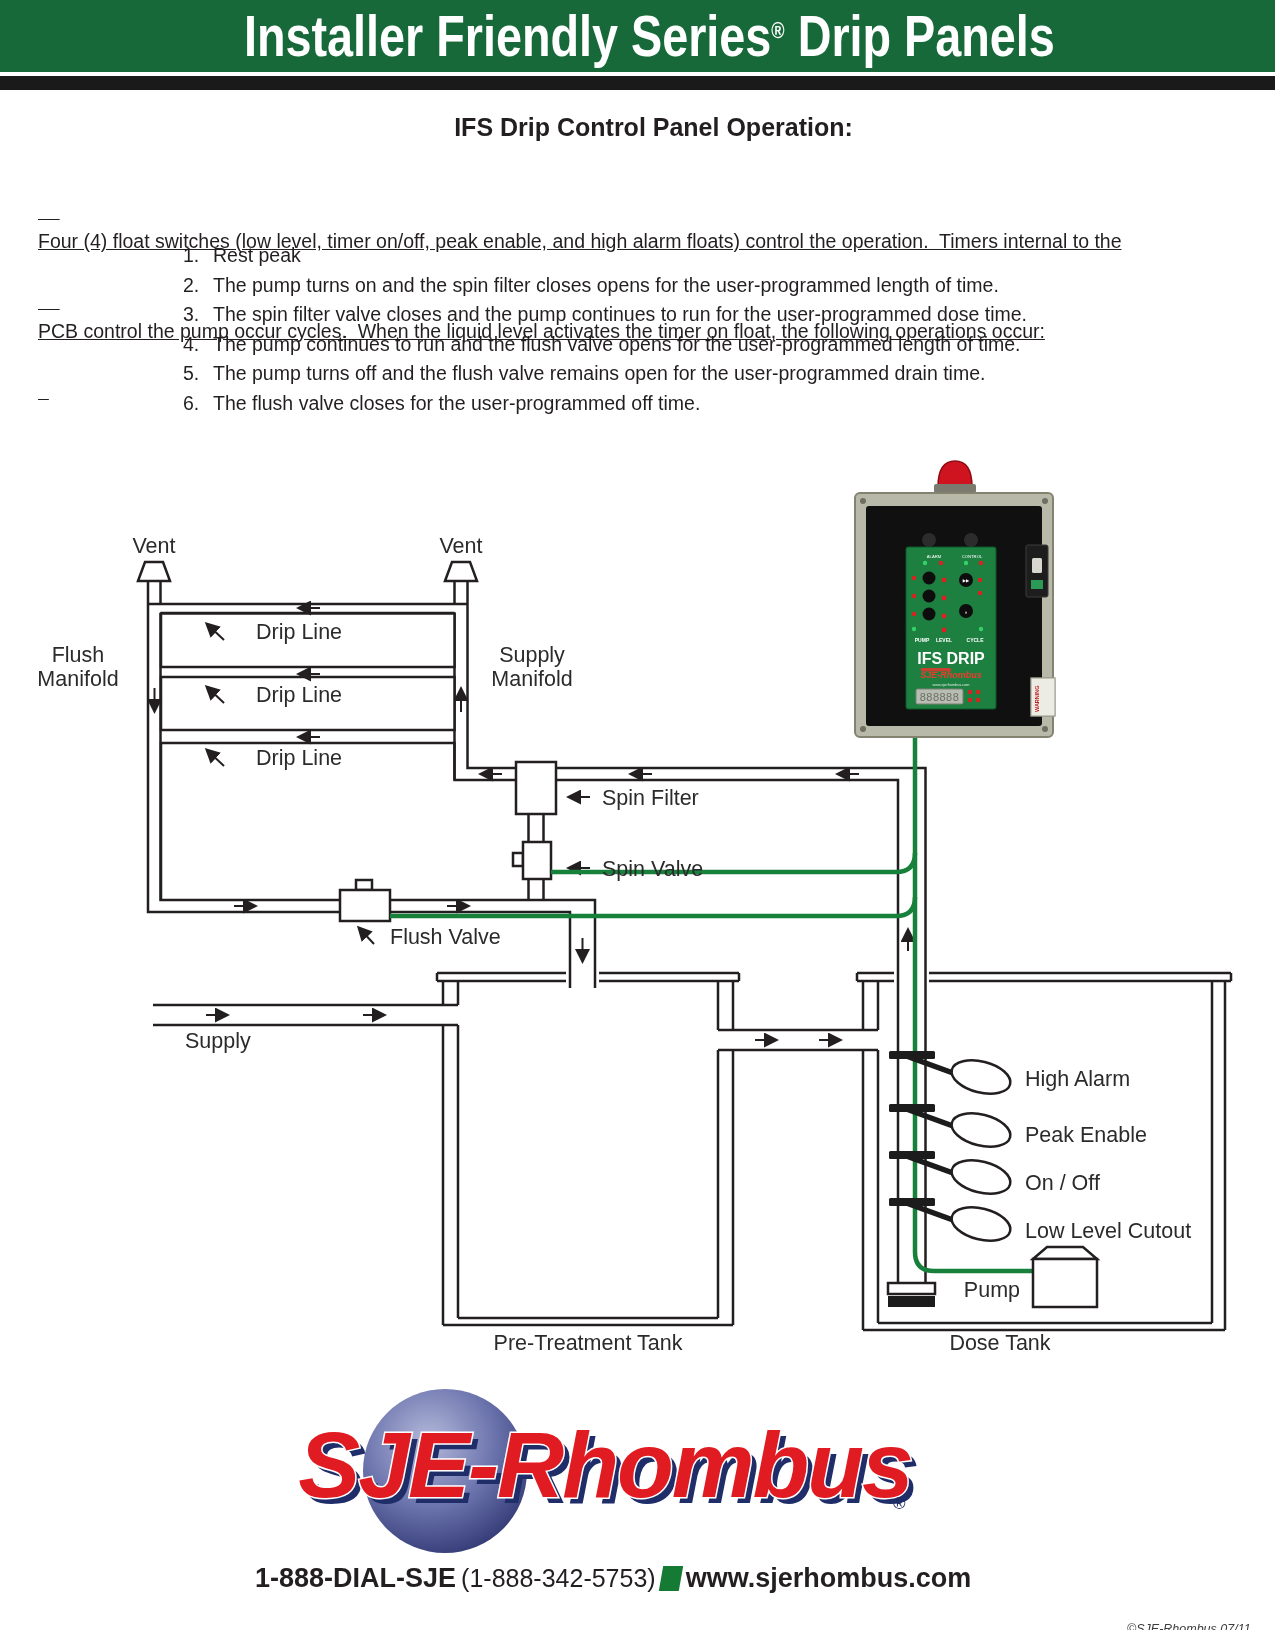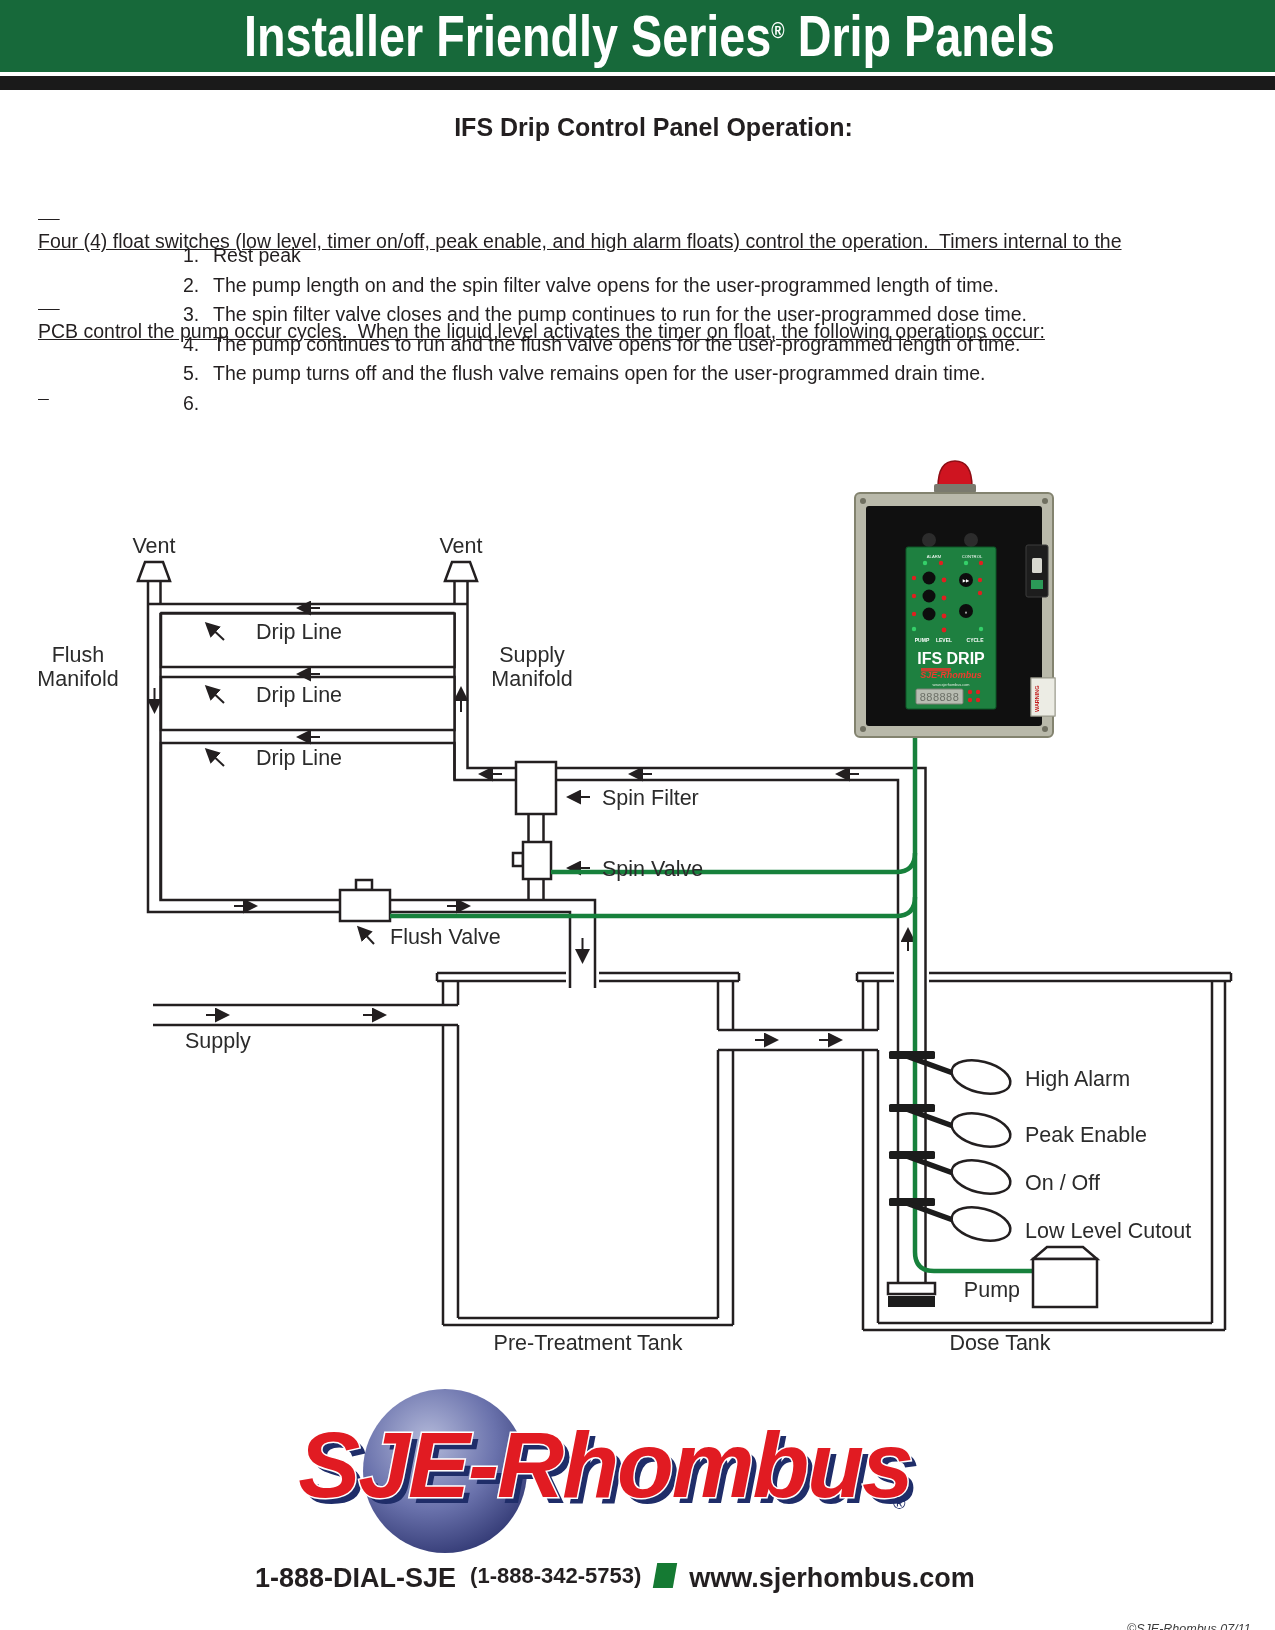--- a/index.html
+++ b/index.html
@@ -21,23 +21,23 @@
   svg text{font-family:"Liberation Sans",sans-serif;}
   .ln{fill:none;stroke:#231f20;stroke-width:2.5px;}
   .box{fill:#fff;stroke:#231f20;stroke-width:2.5px;}
   .aln{stroke:#231f20;stroke-width:2px;fill:none;}
   .wire{fill:none;stroke:#17813c;stroke-width:4.5px;}
   .lbl{font-size:21.5px;fill:#2b2b2b;}
   .pnl{fill:#fff;font-size:4.2px;}
   .pnl5{fill:#fff;font-size:5px;font-weight:bold;}
   .diagram-svg{position:absolute;left:0;top:440px;}
   .logo-svg{position:absolute;left:295px;top:1383px;}
-  .footerline{position:absolute;left:255px;top:1563px;display:flex;gap:14px;white-space:nowrap;}
+  .footerline{position:absolute;left:255px;top:1563px;display:flex;align-items:center;gap:5px;white-space:nowrap;}
   .ph-b{font-size:27px;font-weight:bold;}
-  .ph-p{font-size:22px;font-weight:bold;}
+  .ph-p{font-size:25px;}
   .web{font-size:27px;font-weight:bold;}
   .gsq{width:20px;height:25px;background:#157a33;transform:skewX(-10deg);display:inline-block;}
   .copyright{position:absolute;left:1127px;top:1622px;font-size:12.5px;font-style:italic;color:#3c3c3c;}
 </style>
 </head>
 <body>
 
 <div class="page">
 
   <div class="greenbar">
@@ -51,36 +51,37 @@
     <div>PCB control the pump occur cycles.  When the liquid level activates the timer on float, the following operations occur:</div>
   </div>
 
   <div class="steps">
     <div class="step">
         <span class="num">1.</span>
         <span>Rest peak</span>
       </div>
     <div class="step">
         <span class="num">2.</span>
-        <span>The pump length on and the spin filter valve opens for the user-programmed length of time.</span>
+        <span>The pump turns on and the spin filter closes opens for the user-programmed length of time.</span>
       </div>
     <div class="step">
         <span class="num">3.</span>
         <span>The spin filter valve closes and the pump continues to run for the user-programmed dose time.</span>
       </div>
     <div class="step">
         <span class="num">4.</span>
         <span>The pump continues to run and the flush valve opens for the user-programmed length of time.</span>
       </div>
     <div class="step">
         <span class="num">5.</span>
         <span>The pump turns off and the flush valve remains open for the user-programmed drain time.</span>
       </div>
     <div class="step">
         <span class="num">6.</span>
+        <span>The flush valve closes for the user-programmed off time.</span>
       </div>
   </div>
 
   <svg class="diagram-svg" width="1275" height="935" viewBox="0 440 1275 935">
     <defs>
       <marker id="arr" viewBox="0 0 10 10" refX="8" refY="5" markerWidth="7.5" markerHeight="7.5" orient="auto-start-reverse">
         <path d="M0,0 L10,5 L0,10 Z" fill="#231f20"></path>
       </marker>
     </defs>
 

